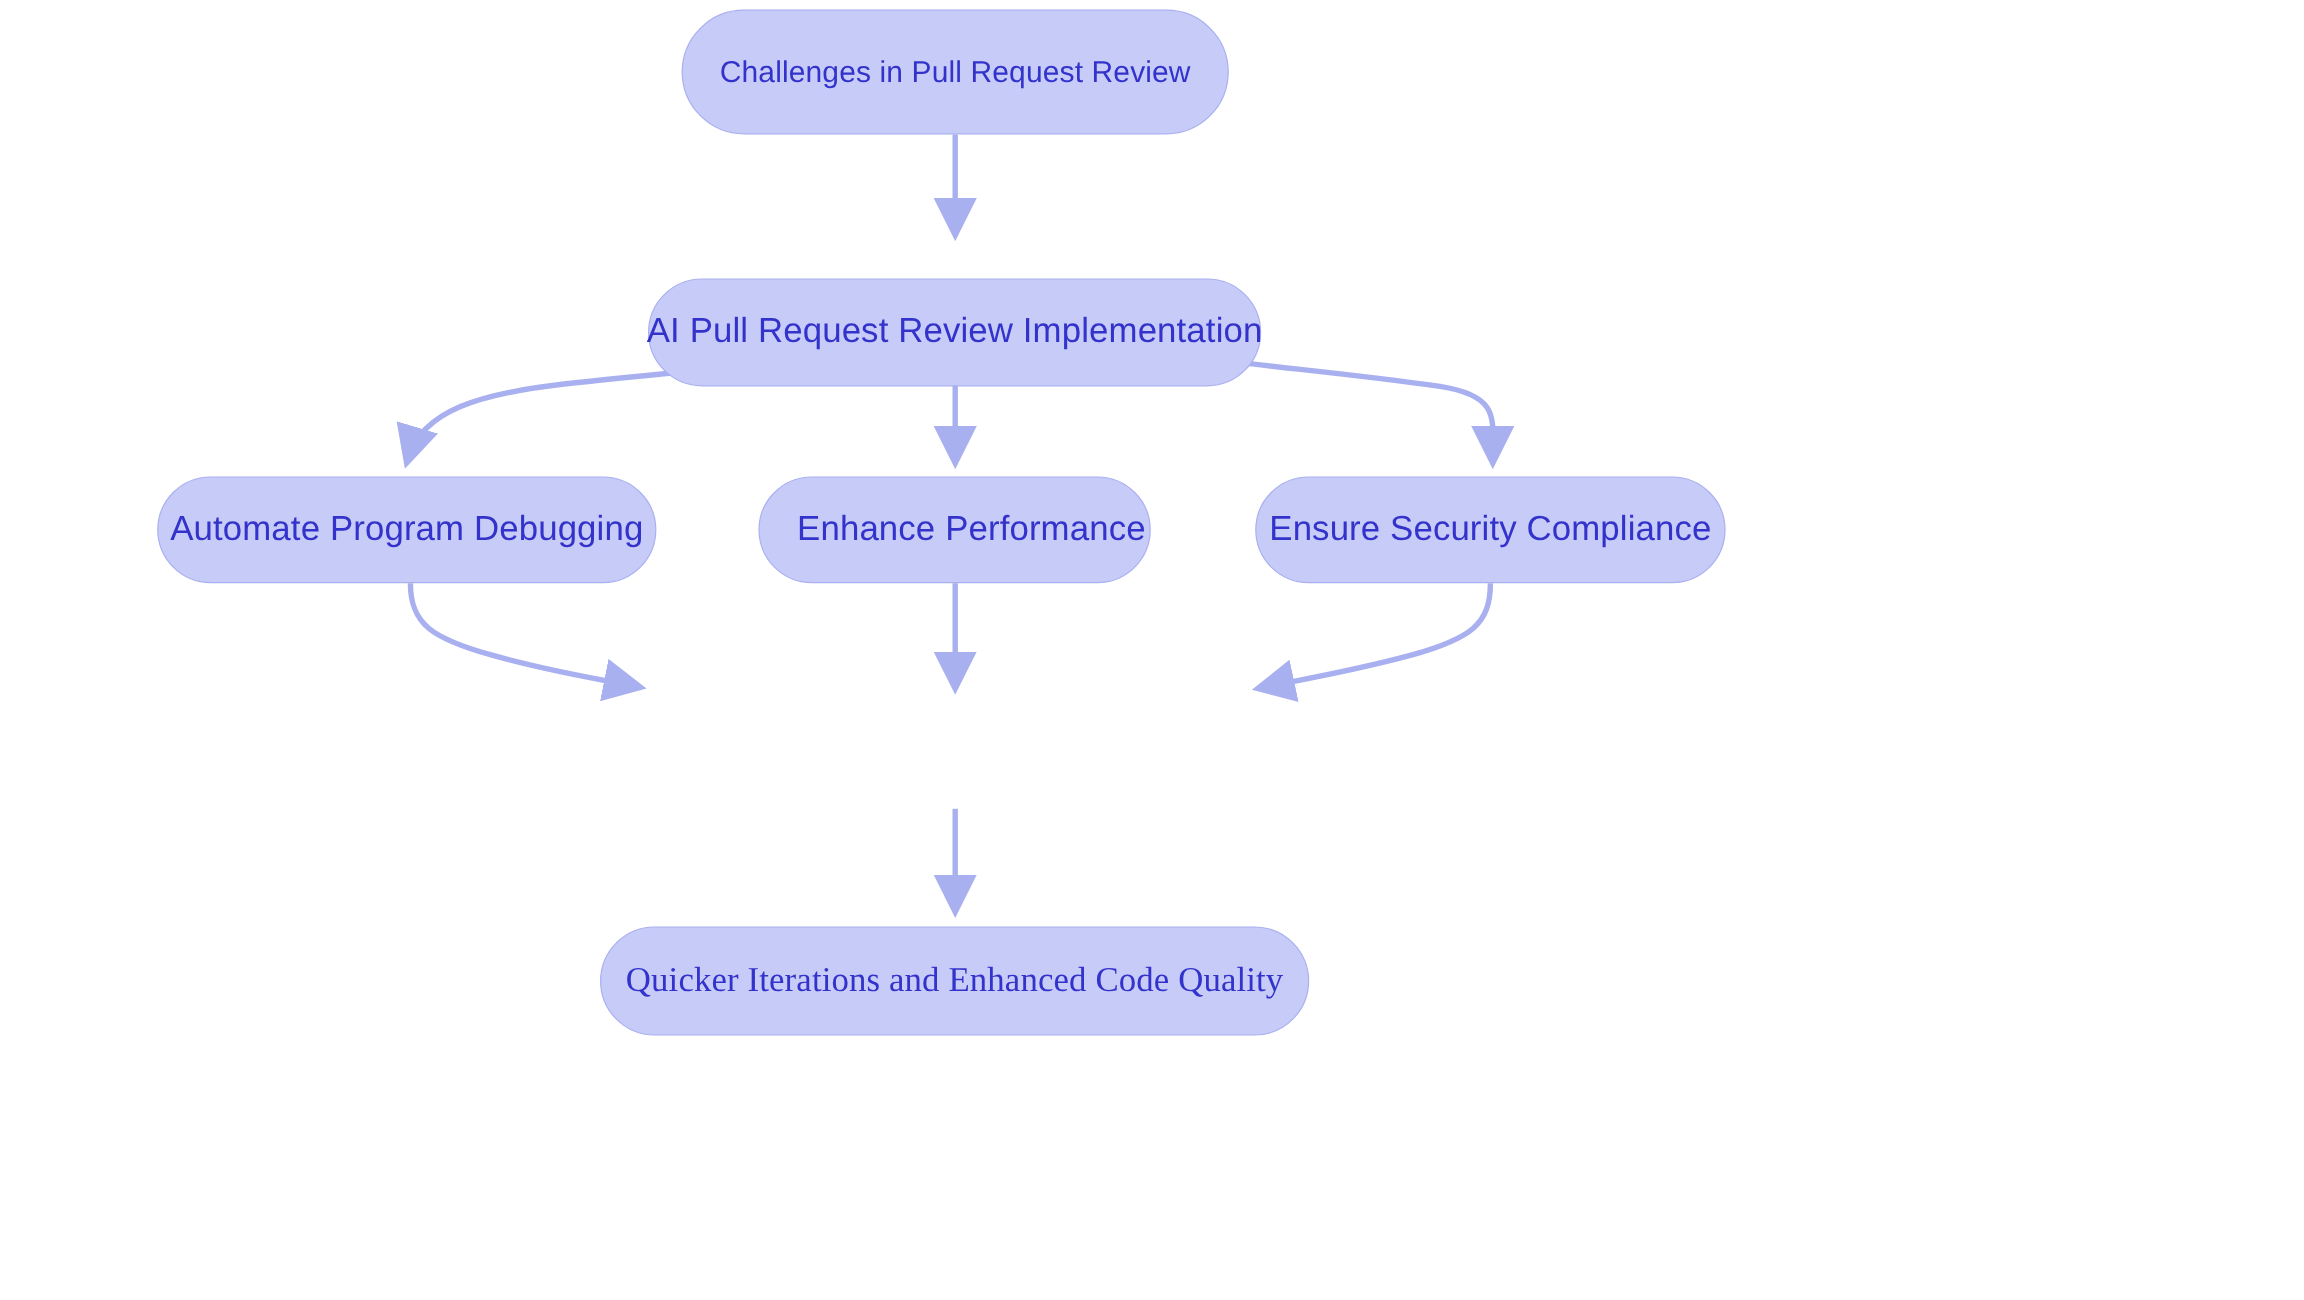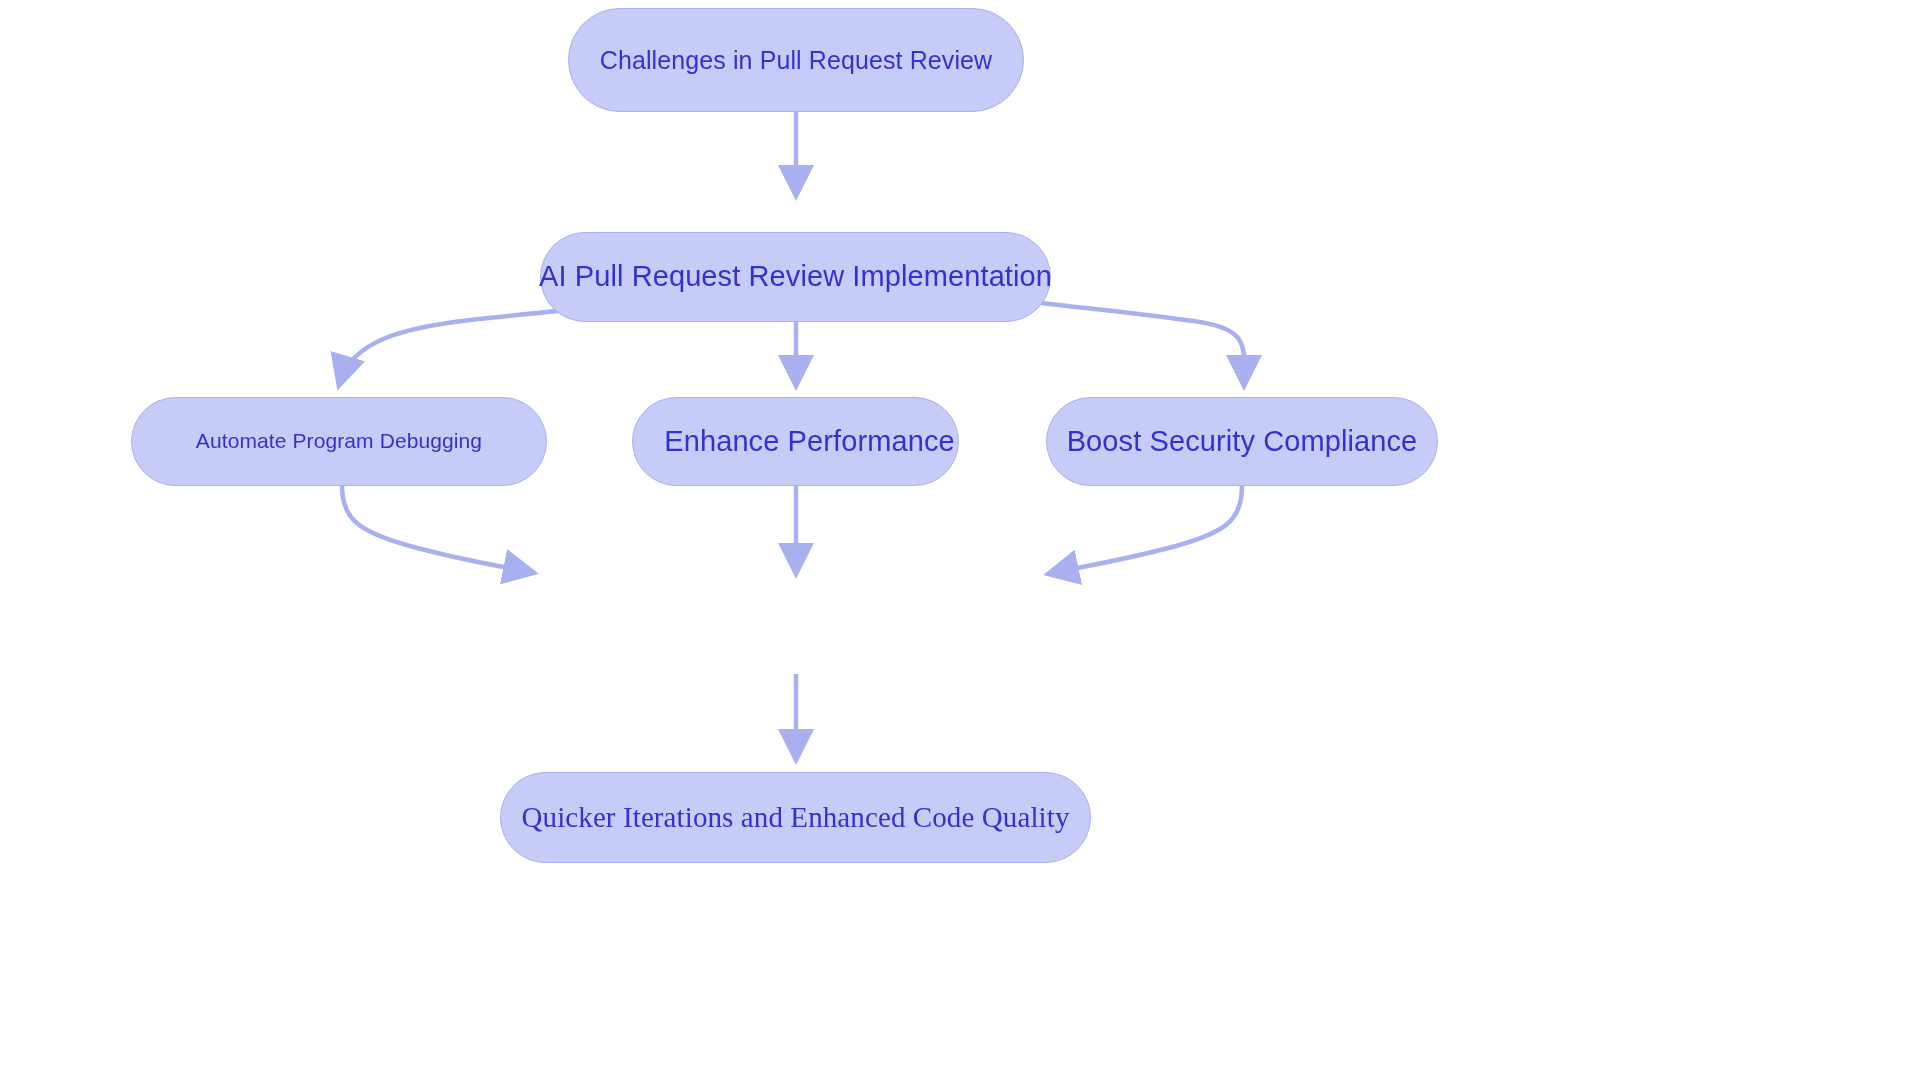--- a/index.html
+++ b/index.html
@@ -49,21 +49,21 @@
   }
 
   
   #node-challenges      { left: 568px;  top: 8px;   width: 456px; height: 104px; }
   #node-challenges .node-label { font-size: 25px; }
 
   #node-implementation  { left: 540px;  top: 208px; width: 511px; height: 90px; margin-top: 24px; }
   #node-implementation .node-label { font-size: 29px; }
 
   #node-debugging       { left: 131px;  top: 397px; width: 416px; height: 89px; }
-  #node-debugging .node-label { font-size: 21px; }
+  #node-debugging .node-label { font-size: 29px; }
 
   #node-performance     { left: 632px;  top: 397px; width: 327px; height: 89px; }
   #node-performance .node-label { font-size: 29px; margin-left: 28px; }
 
   #node-security        { left: 1046px; top: 397px; width: 392px; height: 89px; }
   #node-security .node-label { font-size: 29px; }
 
   #node-productivity    { left: 484px;  top: 584px; width: 621px; height: 90px; }
   #node-productivity .node-label { font-size: 29px; }
 
@@ -112,21 +112,21 @@
 
   <div class="node" id="node-debugging">
     <span class="node-label">Automate Program Debugging</span>
   </div>
 
   <div class="node" id="node-performance">
     <span class="node-label">Enhance Performance</span>
   </div>
 
   <div class="node" id="node-security">
-    <span class="node-label">Boost Security Compliance</span>
+    <span class="node-label">Ensure Security Compliance</span>
   </div>
 
 
   <div class="node" id="node-quality">
     <span class="node-label">Quicker Iterations and Enhanced Code Quality</span>
   </div>
 
 </div>
 
 </body></html>

